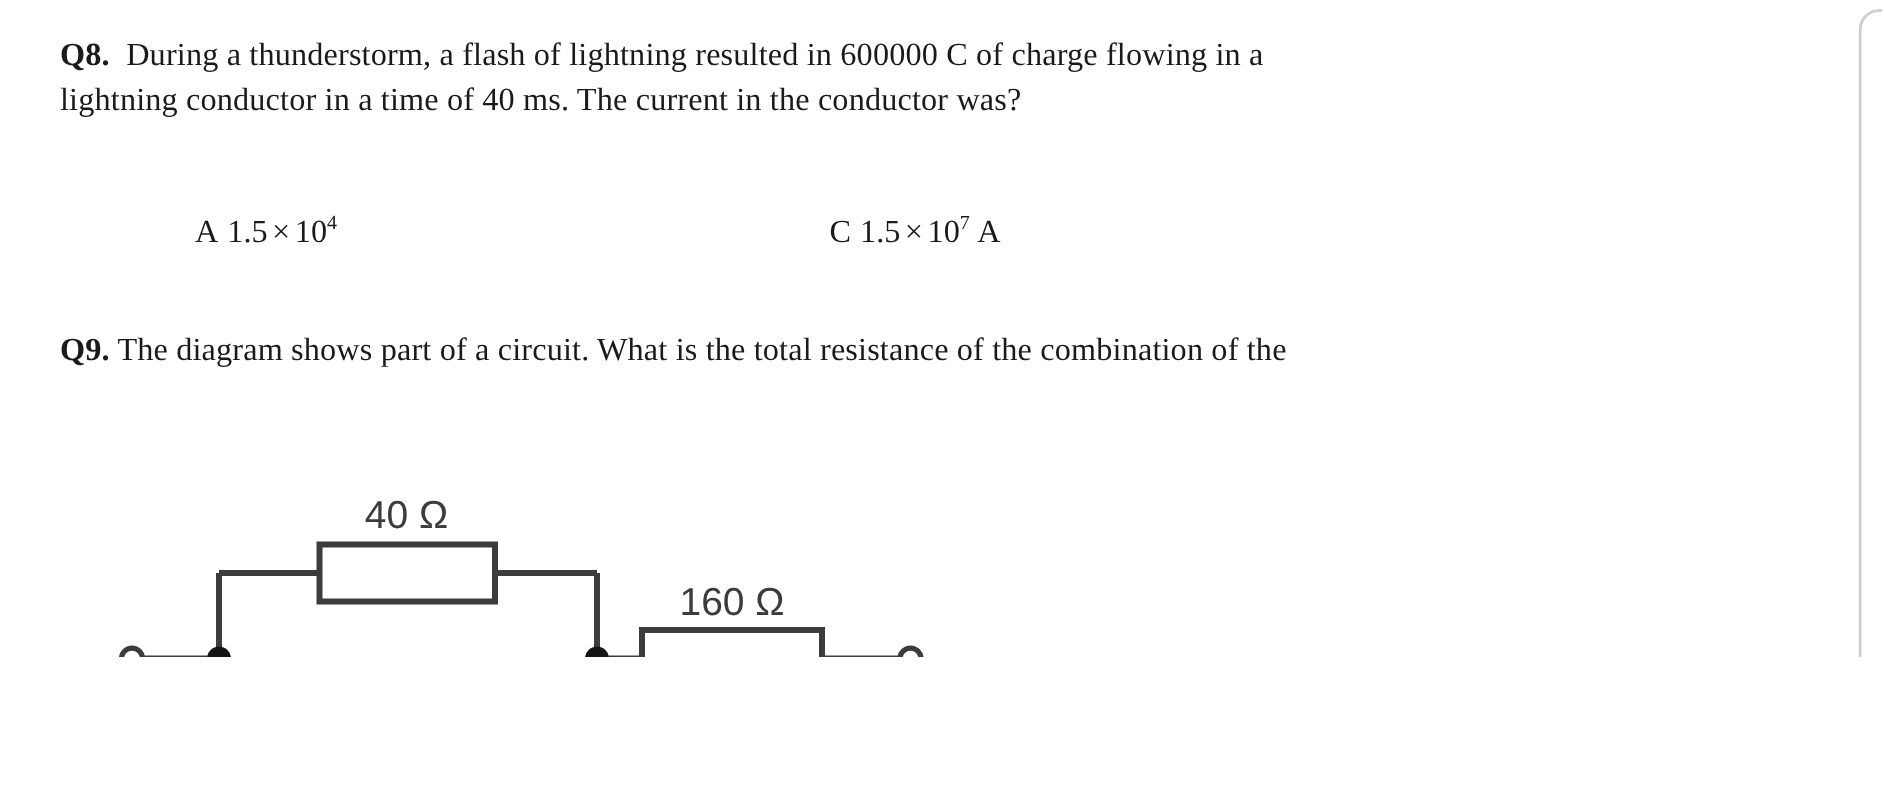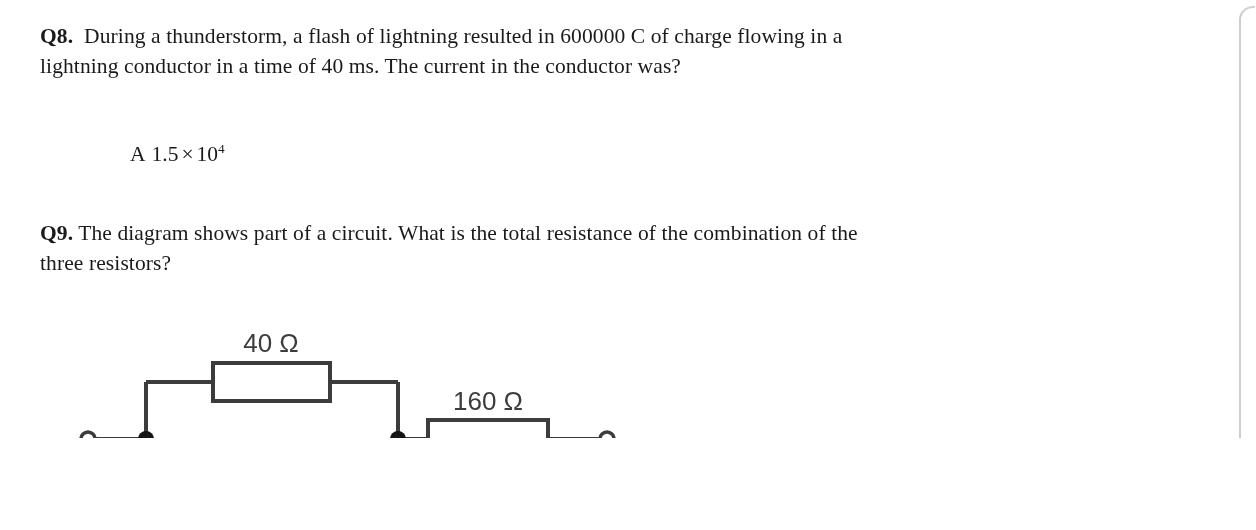--- a/index.html
+++ b/index.html
@@ -104,26 +104,28 @@
     <div class="qline">lightning conductor in a time of 40 ms. The current in the conductor was?</div>
   </div>
 
   <div id="options-row">
 
     <div class="option" id="option-a">
       <span class="opt-letter">A</span><span>1.5</span><span class="times">×</span><span>10</span><sup>4</sup><span class="unit"></span>
     </div>
 
 
+    <div class="option" id="option-c">
+      <span class="opt-letter">C</span><span>1.5</span><span class="times">×</span><span>10</span><sup>7</sup><span class="unit">A</span>
+    </div>
 
   </div>
 
   <div class="qblock" id="q9-block">
     <div class="qline"><span class="qlabel">Q9.</span> <span>The diagram shows part of a circuit. What is the total resistance of the combination of the</span></div>
-    <div class="qline">three resistors?</div>
   </div>
 
   <div id="circuit">
     <svg width="700" height="230" viewBox="0 0 700 230" xmlns="http://www.w3.org/2000/svg">
       <g stroke="#3c3c3c" stroke-width="4" fill="none" stroke-linecap="butt">
 
         <line x1="95" y1="139" x2="146" y2="139"></line>
 
         <line x1="146" y1="82" x2="146" y2="200"></line>
 

